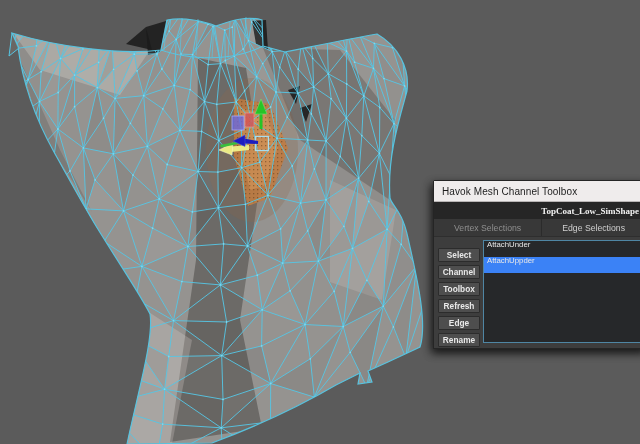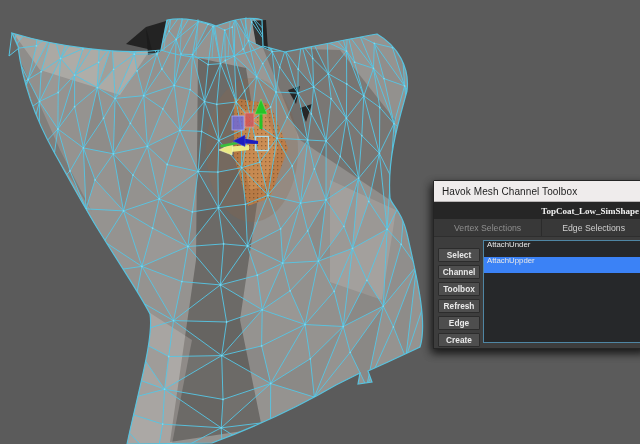--- a/index.html
+++ b/index.html
@@ -647,21 +647,21 @@
       <div class="tab dim">Vertex Selections</div>
       <div class="tab">Edge Selections</div>
     </div>
     <div class="content">
       <div class="btncol">
         <div class="pbtn">Select</div>
         <div class="pbtn">Channel</div>
         <div class="pbtn">Toolbox</div>
         <div class="pbtn">Refresh</div>
         <div class="pbtn">Edge</div>
-        <div class="pbtn">Create</div>
+        <div class="pbtn">Rename</div>
       </div>
       <div class="chan-list">
         <div class="chan-item">AttachUnder</div>
         <div class="chan-item selected">AttachUppder</div>
       </div>
     </div>
   </div>
 </div>
 
 </body></html>

